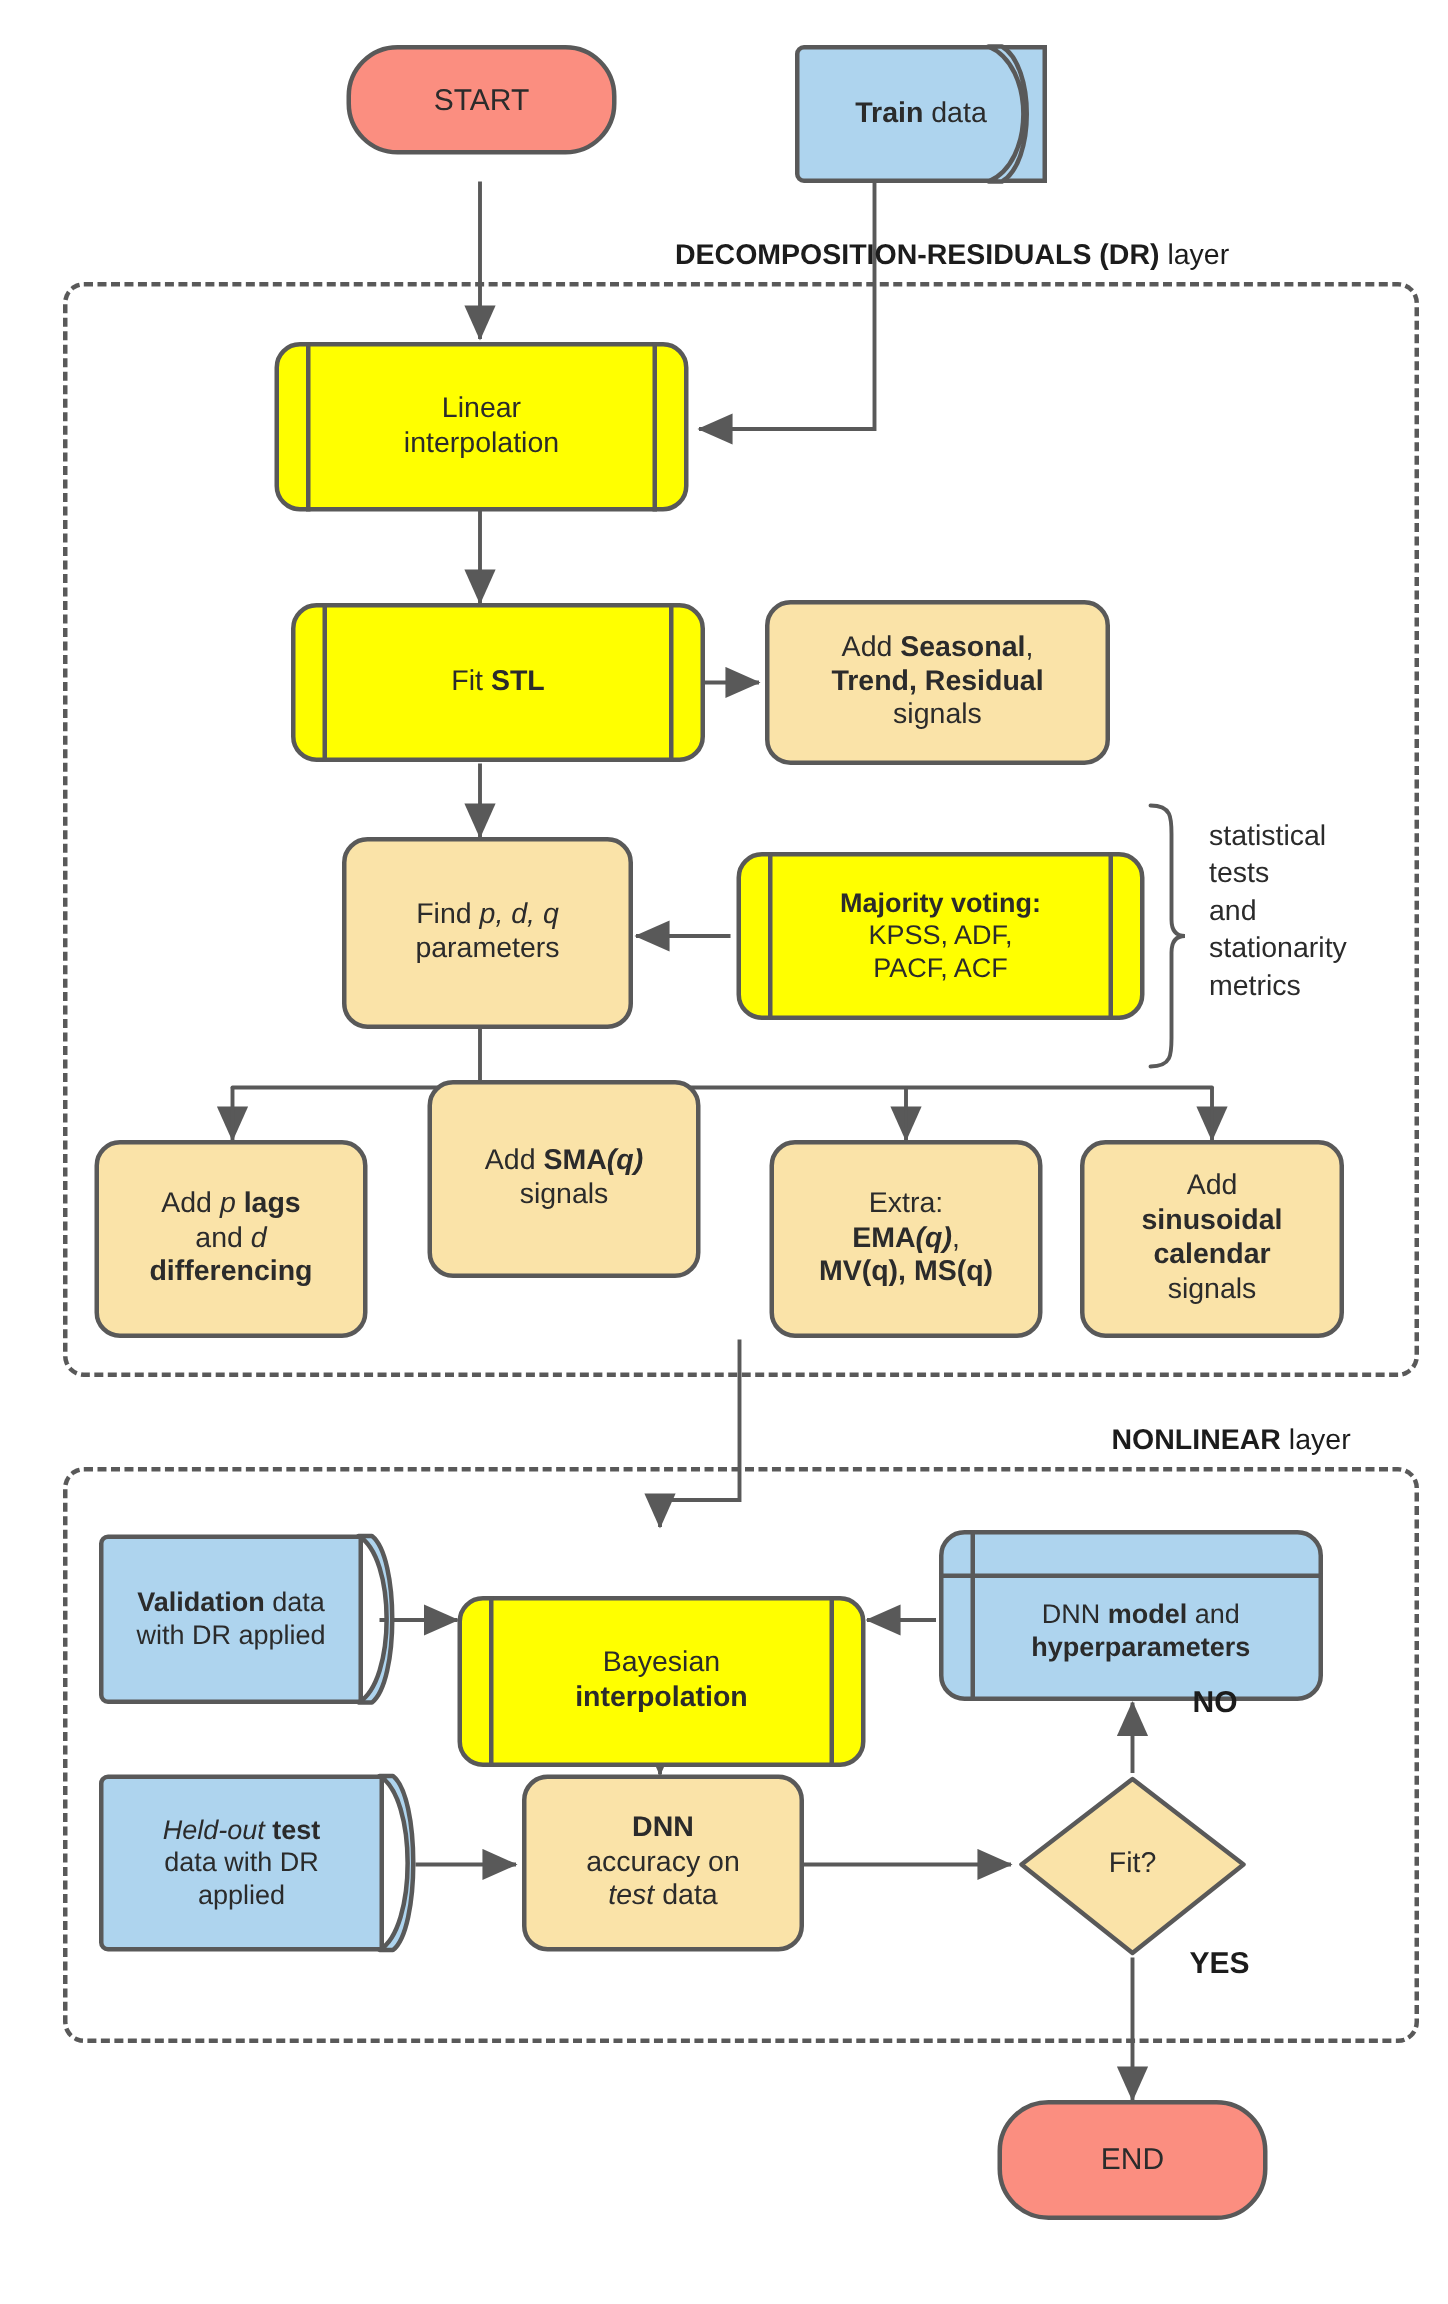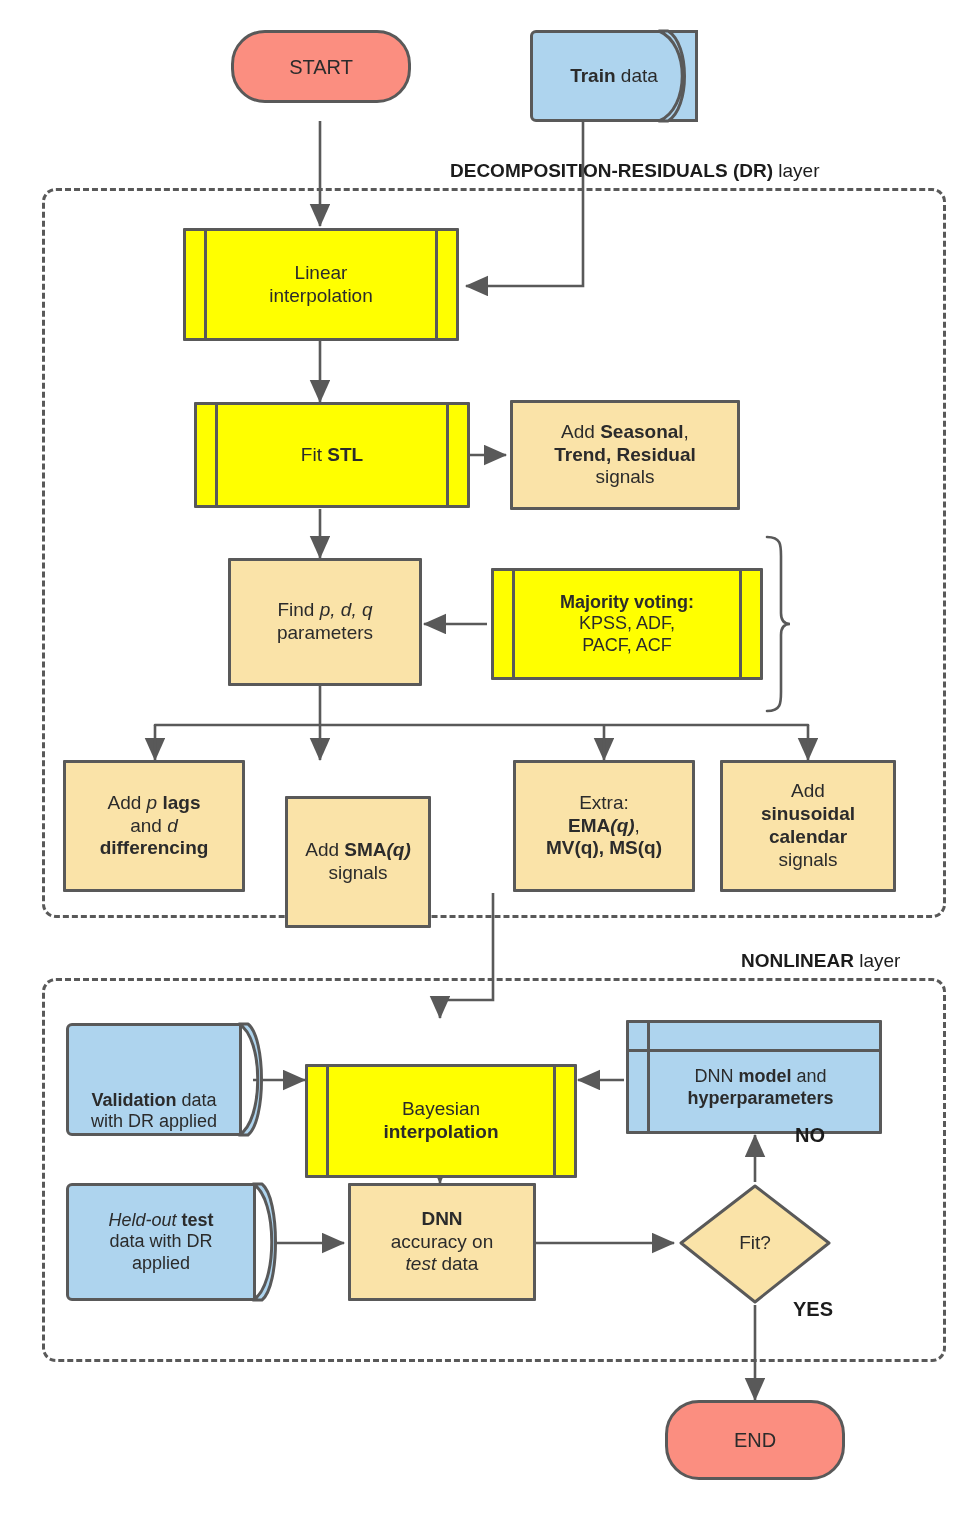--- a/index.html
+++ b/index.html
@@ -2,21 +2,21 @@
 <html><head>
 <meta charset="utf-8">
 <style>
   html,body{margin:0;padding:0;background:#ffffff;}
   body{width:965px;height:1536px;position:relative;overflow:hidden;
        font-family:"Liberation Sans",sans-serif;color:#2b2b2b;}
   #stage{position:absolute;left:0;top:0;width:965px;height:1536px;}
 
   
   .node{position:absolute;box-sizing:border-box;border:3px solid #595959;
-        border-radius:1px;display:flex;align-items:center;justify-content:center;
+        border-radius:17px;display:flex;align-items:center;justify-content:center;
         text-align:center;line-height:1.2;font-size:19px;z-index:3;}
   .node .tx{position:relative;z-index:4;padding:0 6px;}
 
   .terminator{border-radius:34px;background:#fb8e80;font-size:20px;}
   .data-yellow{background:#ffff00;}
   .soft{background:#fae3a8;}
   .blue{background:#aed4ee;}
 
   
   .pdp .bar{position:absolute;top:-3px;bottom:-3px;width:3px;background:#595959;}
@@ -159,30 +159,37 @@
   <div class="node data-yellow pdp" style="left:491px;top:568px;width:272px;height:112px;font-size:18px;">
     <span class="bar l"></span>
       <span class="bar r"></span>
     <span class="tx">
       <b>Majority voting:</b><br>
       <span>KPSS, ADF,</span><br>
       <span>PACF, ACF</span>
     </span>
   </div>
 
+  <div class="sidenote" style="left:806px;top:545px;width:140px;">
+    <div>statistical</div>
+    <div>tests</div>
+    <div>and</div>
+    <div>stationarity</div>
+    <div>metrics</div>
+  </div>
 
   <div class="node soft" style="left:63px;top:760px;width:182px;height:132px;">
     <span class="tx">
       <span>Add </span><i>p</i><b> lags</b><br>
       <span>and </span><i>d</i><br>
       <b>differencing</b>
     </span>
   </div>
 
-  <div class="node soft" style="left:285px;top:796px;width:146px;height:132px;">
+  <div class="node soft" style="left:285px;top:720px;width:182px;height:132px;">
     <span class="tx">
       <span>Add </span><b>SMA</b><b class="it">(q)</b><br>
       <span>signals</span>
     </span>
   </div>
 
   <div class="node soft" style="left:513px;top:760px;width:182px;height:132px;">
     <span class="tx">
       <span>Extra:</span><br>
       <b>EMA</b><b class="it">(q)</b><span>,</span><br>
@@ -193,21 +200,21 @@
   <div class="node soft" style="left:720px;top:760px;width:176px;height:132px;">
     <span class="tx">
       <span>Add</span><br>
       <b>sinusoidal</b><br>
       <b>calendar</b><br>
       <span>signals</span>
     </span>
   </div>
 
   <div class="node blue" style="left:66px;top:1023px;width:176px;height:113px;font-size:18px;
-              border-radius:6px 0 0 6px;align-items:flex-end;">
+              border-radius:6px 0 0 6px;">
     <span class="tx">
       <b>Validation</b><span> data</span><br>
       <span>with DR applied</span>
     </span>
   </div>
   <svg class="wires" viewBox="0 0 965 1536" style="z-index:4;">
     <path d="M239,1024 C264,1038 264,1121 239,1135 L248,1135 C266,1121 266,1038 248,1024 Z" fill="#aed4ee" stroke="#595959" stroke-width="3" stroke-linejoin="round"></path>
   </svg>
 
   <div class="node data-yellow pdp" style="left:305px;top:1020px;width:272px;height:114px;margin-top:44px;">

